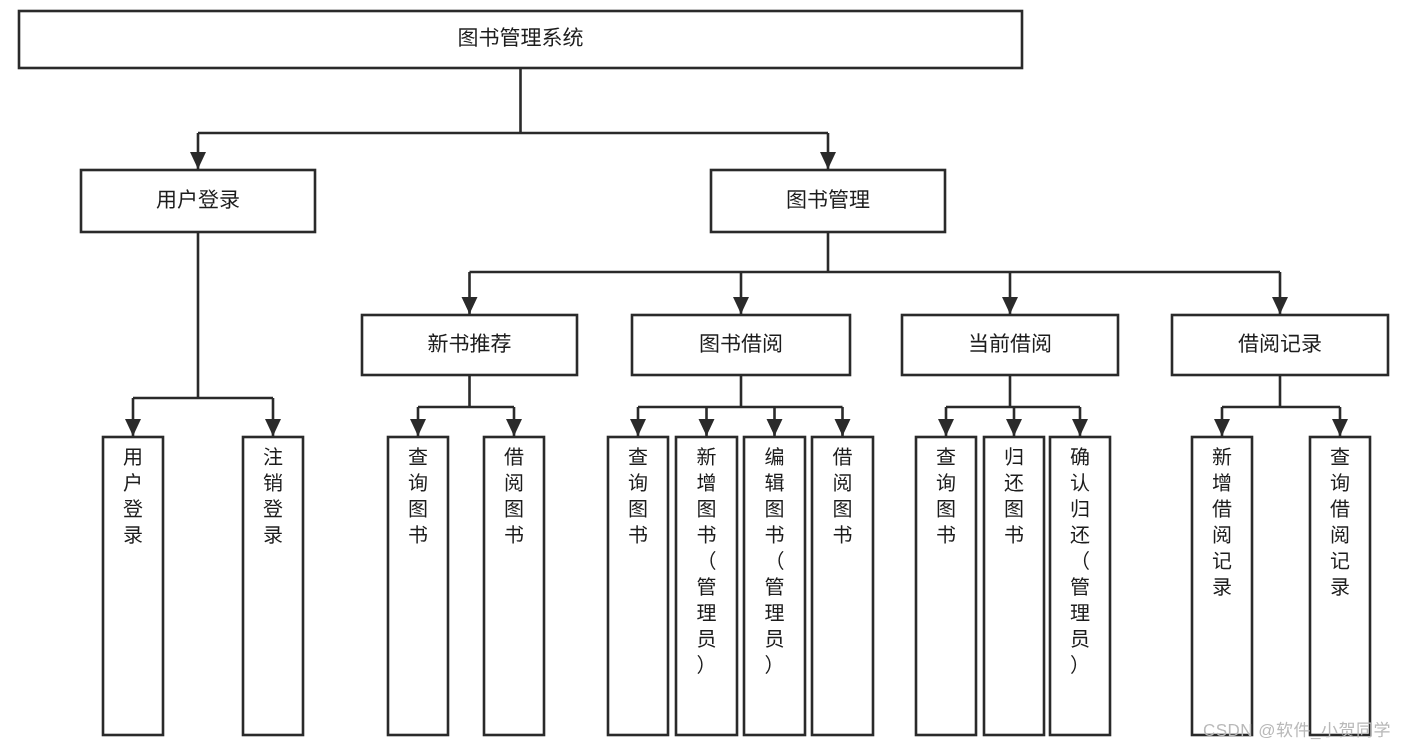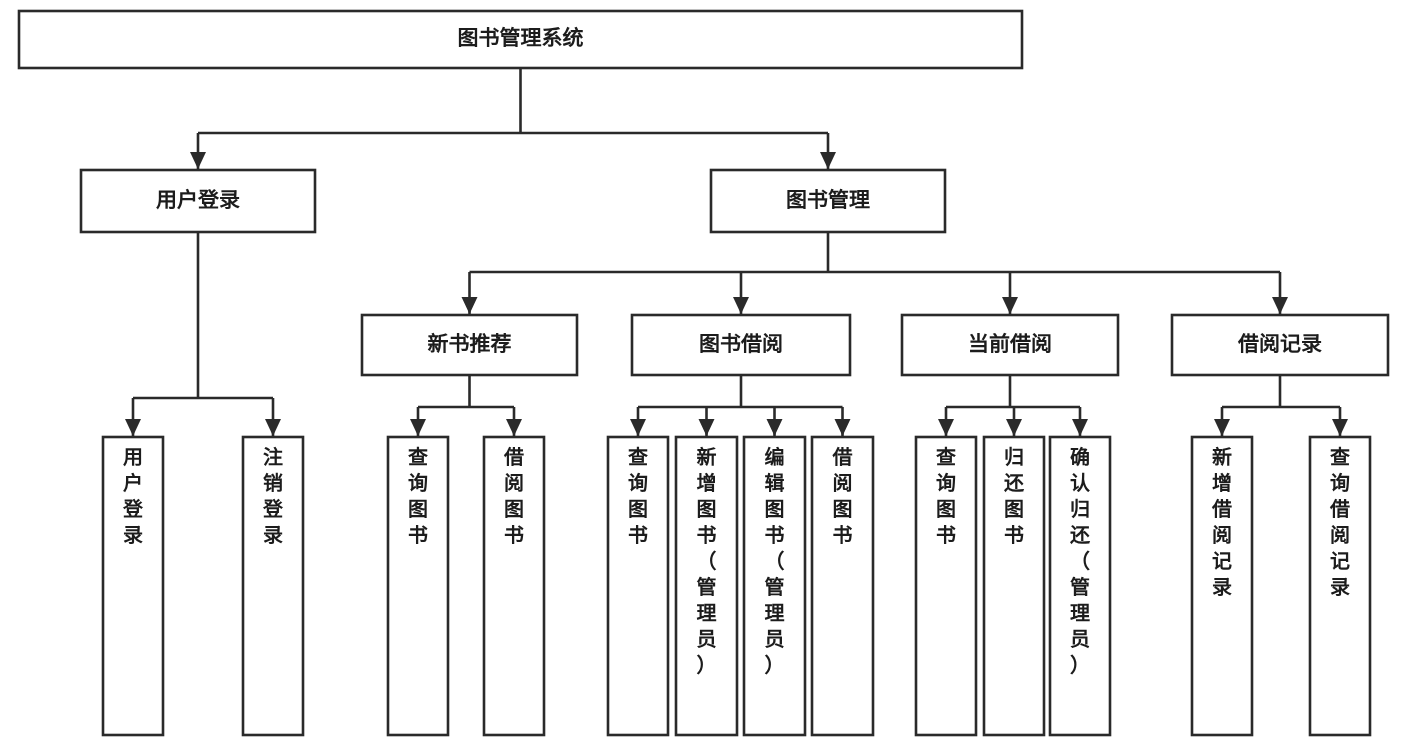--- a/index.html
+++ b/index.html
@@ -12,21 +12,20 @@
     width: 1405px;
     height: 747px;
     font-family: "Liberation Sans", "DejaVu Sans", sans-serif;
     overflow: hidden;
     position: relative;
   }
   #diagram-root {
     position: relative;
     width: 1405px;
     height: 747px;
-    font-weight: bold;
   }
   svg.diagram {
     display: block;
     width: 1405px;
     height: 747px;
   }
   .node-rect {
     fill: #ffffff;
     stroke: #2a2a2a;
     stroke-width: 2.6;
@@ -215,13 +214,14 @@
         <g>
           <rect x="1192" y="437" width="60" height="298" class="node-rect"></rect>
           <text class="node-label vertical" text-anchor="middle"><tspan x="1222" y="459">新</tspan><tspan x="1222" y="485">增</tspan><tspan x="1222" y="511">借</tspan><tspan x="1222" y="537">阅</tspan><tspan x="1222" y="563">记</tspan><tspan x="1222" y="589">录</tspan></text>
         </g>
         <g>
           <rect x="1310" y="437" width="60" height="298" class="node-rect"></rect>
           <text class="node-label vertical" text-anchor="middle"><tspan x="1340" y="459">查</tspan><tspan x="1340" y="485">询</tspan><tspan x="1340" y="511">借</tspan><tspan x="1340" y="537">阅</tspan><tspan x="1340" y="563">记</tspan><tspan x="1340" y="589">录</tspan></text>
         </g>
       </g>
   </svg>
+  <div class="watermark">CSDN @软件_小贺同学</div>
 </div>
 
 </body></html>

